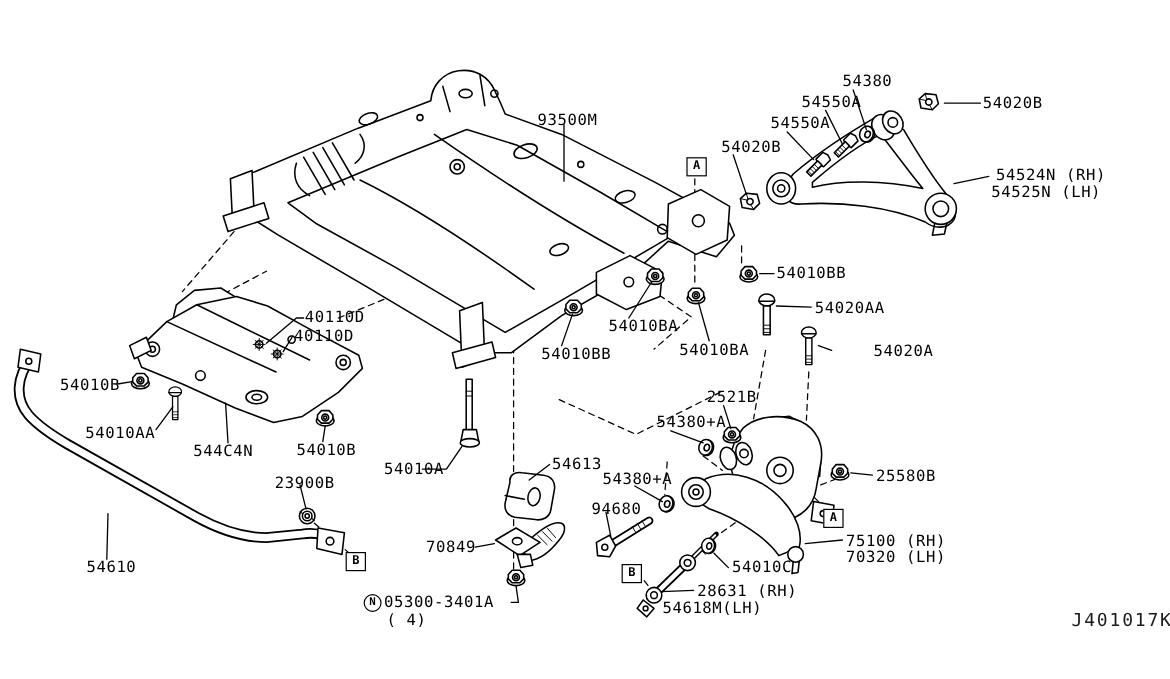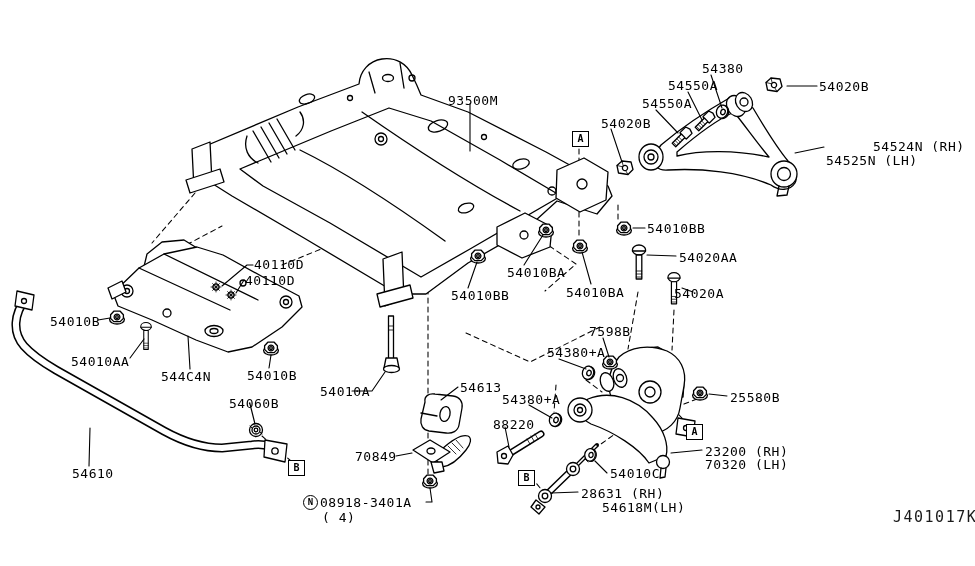--- a/index.html
+++ b/index.html
@@ -277,51 +277,51 @@
     </g>
   </g>
 </svg>
 
 <div class="lbl" style="left:448px;top:94px">93500M</div>
 <div class="lbl" style="left:702px;top:62px">54380</div>
 <div class="lbl" style="left:668px;top:79px">54550A</div>
 <div class="lbl" style="left:642px;top:97px">54550A</div>
 <div class="lbl" style="left:601px;top:117px">54020B</div>
 <div class="lbl" style="left:819px;top:80px">54020B</div>
-<div class="lbl" style="left:873px;top:140px">54524N (RH)</div>
+<div class="lbl" style="left:830px;top:140px">54524N (RH)</div>
 <div class="lbl" style="left:826px;top:154px">54525N (LH)</div>
 <div class="lbl" style="left:647px;top:222px">54010BB</div>
 <div class="lbl" style="left:679px;top:251px">54020AA</div>
-<div class="lbl" style="left:674px;top:287px">54020A</div>
+<div class="lbl" style="left:728px;top:287px">54020A</div>
 <div class="lbl" style="left:566px;top:286px">54010BA</div>
 <div class="lbl" style="left:507px;top:266px">54010BA</div>
 <div class="lbl" style="left:451px;top:289px">54010BB</div>
 <div class="lbl" style="left:254px;top:258px">40110D</div>
 <div class="lbl" style="left:245px;top:274px">40110D</div>
 <div class="lbl" style="left:50px;top:315px">54010B</div>
 <div class="lbl" style="left:71px;top:355px">54010AA</div>
 <div class="lbl" style="left:161px;top:370px">544C4N</div>
 <div class="lbl" style="left:247px;top:369px">54010B</div>
-<div class="lbl" style="left:229px;top:397px">54060B</div>
+<div class="lbl" style="left:229px;top:397px">23900B</div>
 <div class="lbl" style="left:72px;top:467px">54610</div>
 <div class="lbl" style="left:320px;top:385px">54010A</div>
 <div class="lbl" style="left:460px;top:381px">54613</div>
 <div class="lbl" style="left:355px;top:450px">70849</div>
-<div class="lbl" style="left:320px;top:496px">08918-3401A</div>
+<div class="lbl" style="left:320px;top:496px">05300-3401A</div>
 <div class="lbl" style="left:322px;top:511px">( 4)</div>
-<div class="lbl" style="left:589px;top:325px">7598B</div>
+<div class="lbl" style="left:589px;top:325px">2521B</div>
 <div class="lbl" style="left:547px;top:346px">54380+A</div>
 <div class="lbl" style="left:502px;top:393px">54380+A</div>
-<div class="lbl" style="left:493px;top:418px">88220</div>
+<div class="lbl" style="left:493px;top:418px">94680</div>
 <div class="lbl" style="left:730px;top:391px">25580B</div>
-<div class="lbl" style="left:705px;top:445px">23200 (RH)</div>
+<div class="lbl" style="left:705px;top:445px">75100 (RH)</div>
 <div class="lbl" style="left:705px;top:458px">70320 (LH)</div>
 <div class="lbl" style="left:610px;top:467px">54010C</div>
 <div class="lbl" style="left:581px;top:487px">28631 (RH)</div>
-<div class="lbl" style="left:602px;top:501px">54618M(LH)</div>
+<div class="lbl" style="left:552px;top:501px">54618M(LH)</div>
 
 <div class="marker" style="left:572px;top:131px">A</div>
 <div class="marker" style="left:686px;top:424px">A</div>
 <div class="marker" style="left:288px;top:460px">B</div>
 <div class="marker" style="left:518px;top:470px">B</div>
 <div class="ncircle" style="left:303px;top:495px">N</div>
 
 <div class="figcode" style="left:893px;top:510px">J401017K</div>
 
 </div>

